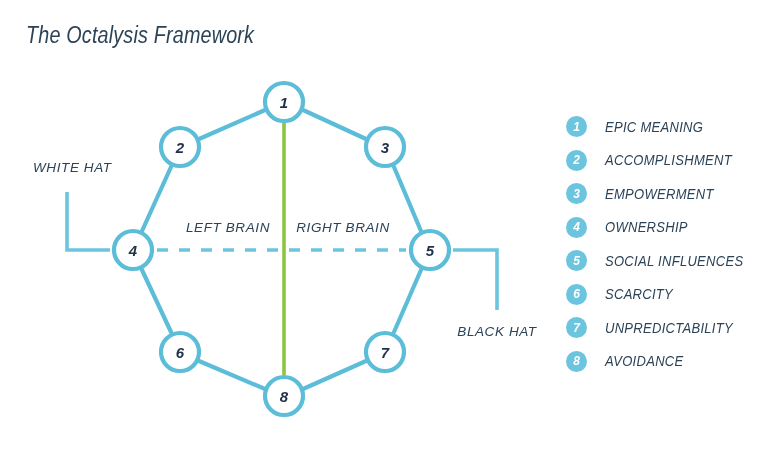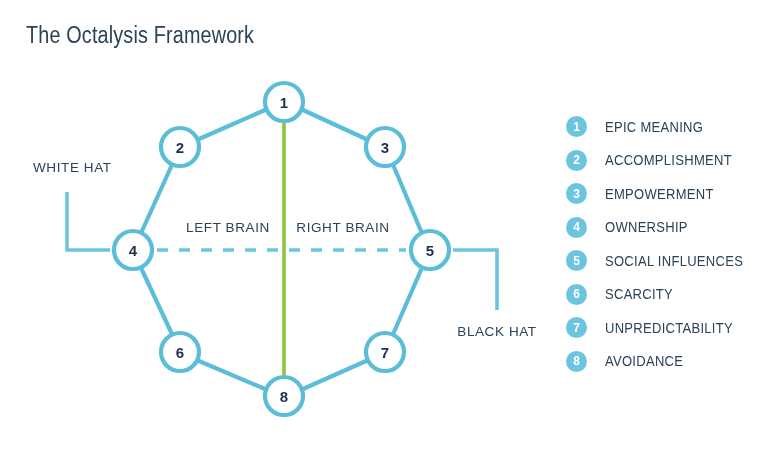--- a/index.html
+++ b/index.html
@@ -9,20 +9,21 @@
   }
   body {
     font-family: "Liberation Sans", sans-serif;
   }
   #page {
     position: relative;
     width: 768px;
     height: 449px;
     background: #ffffff;
     overflow: hidden;
+    font-style: italic;
   }
   #page-title {
     position: absolute;
     left: 26px;
     top: 22px;
     font-family: "Liberation Sans", sans-serif;
     font-size: 23px;
     font-weight: 400;
     letter-spacing: 0.2px;
     color: #2b4257;

